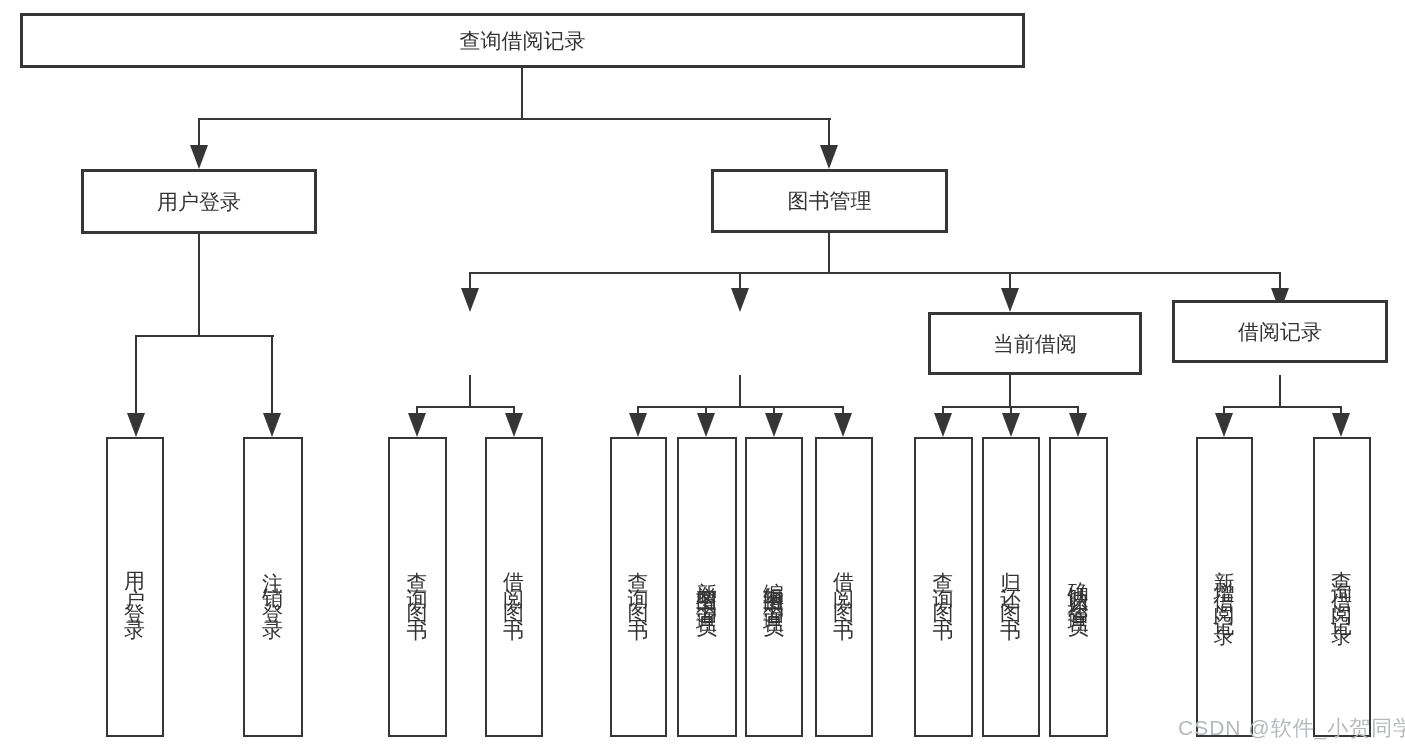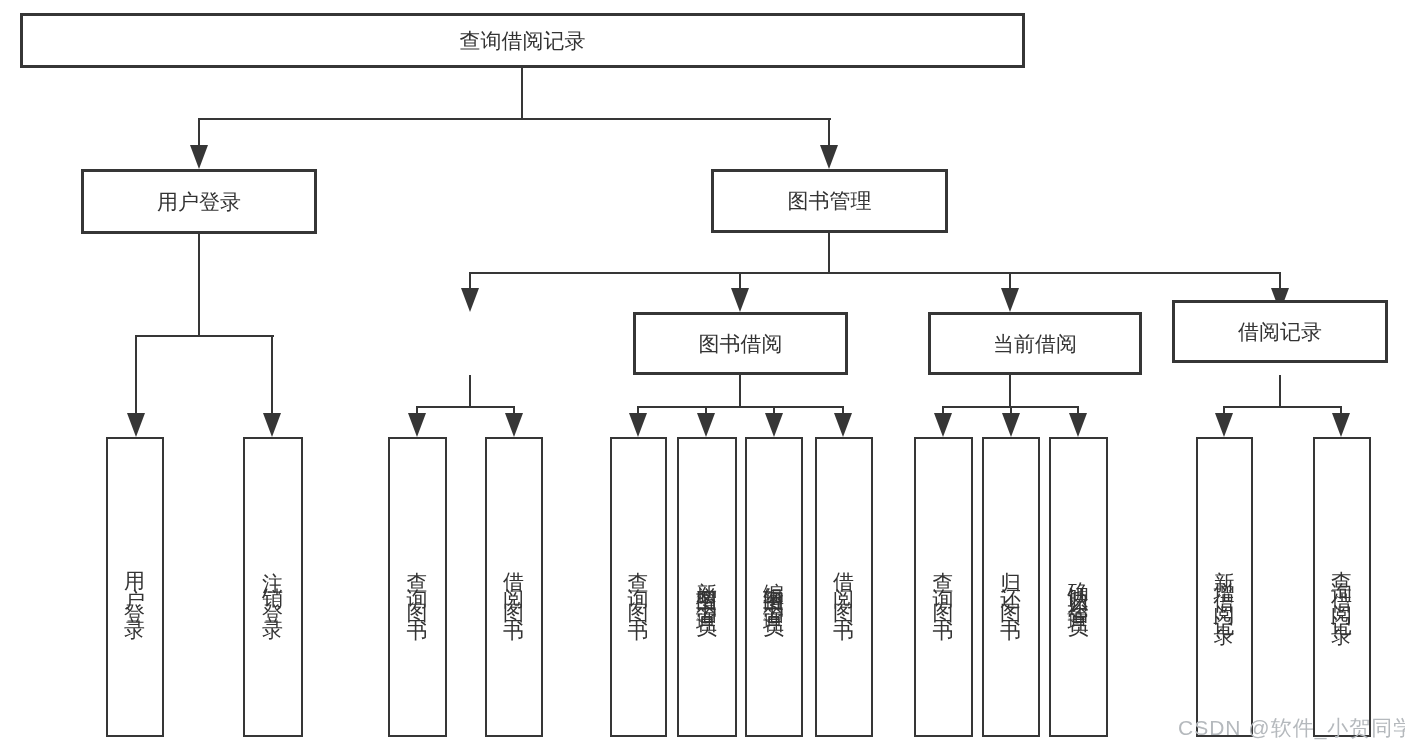--- a/index.html
+++ b/index.html
@@ -63,23 +63,20 @@
   <div class="hline" style="left:469px;top:272px;width:812px;"></div>
   <div class="vline" style="left:469px;top:272px;height:17px;"></div>
   <div class="arrow" style="left:461px;top:288px;"></div>
   <div class="vline" style="left:739px;top:272px;height:17px;"></div>
   <div class="arrow" style="left:731px;top:288px;"></div>
   <div class="vline" style="left:1009px;top:272px;height:17px;"></div>
   <div class="arrow" style="left:1001px;top:288px;"></div>
   <div class="vline" style="left:1279px;top:272px;height:17px;"></div>
   <div class="arrow" style="left:1271px;top:288px;"></div>
 
-  <div class="box" style="left:633px;top:312px;width:215px;height:63px;">
-    <span>图书借阅</span>
-  </div>
   <div class="box" style="left:903px;top:312px;width:214px;height:63px;margin-left:25px;">
     <span>当前借阅</span>
   </div>
   <div class="box" style="left:1172px;top:300px;width:216px;height:63px;">
     <span>借阅记录</span>
   </div>
 
   <div class="vline" style="left:469px;top:375px;height:31px;"></div>
   <div class="hline" style="left:416px;top:406px;width:99px;"></div>
   <div class="vline" style="left:416px;top:406px;height:8px;"></div>

